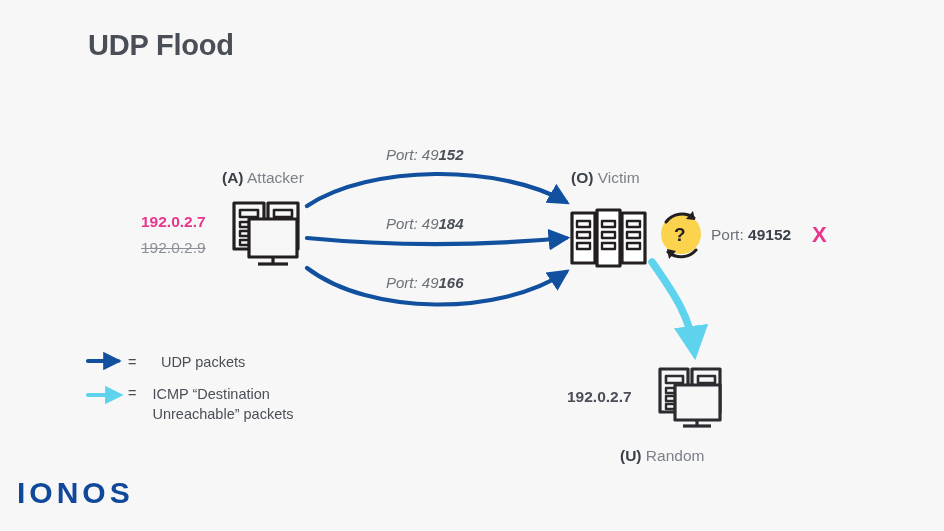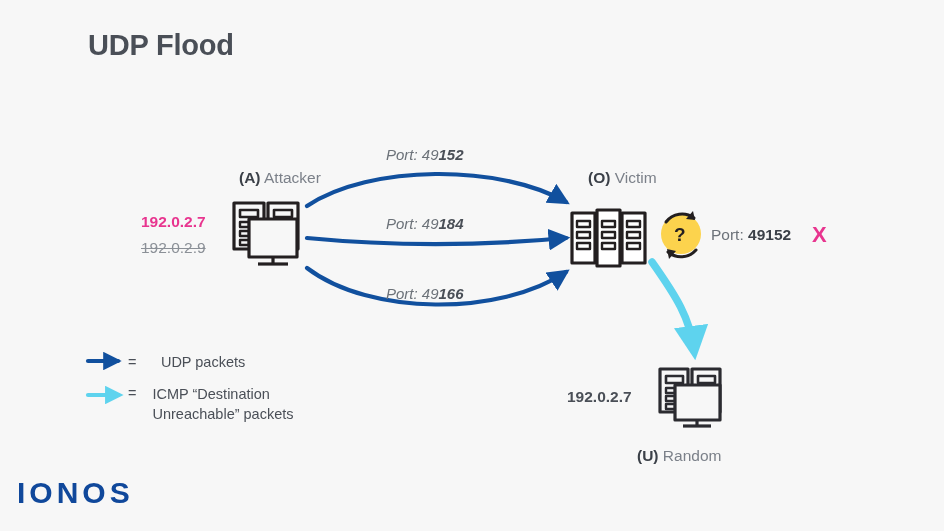--- a/index.html
+++ b/index.html
@@ -35,21 +35,20 @@
     font-size: 18px;
     font-weight: normal;
     color: #4a4f57;
   }
 
   
   .node-label {
     font-size: 15.5px;
     color: #7b8089;
     white-space: nowrap;
-    margin-left: 17px;
   }
   .node-label b {
     color: #3b4048;
     font-weight: bold;
   }
   .port-label {
     font-size: 15px;
     font-style: italic;
     color: #6c7279;
     white-space: nowrap;
@@ -218,21 +217,21 @@
   </div>
   <div class="abs ip-bad" style="left:141px; top:213px;">192.0.2.7</div>
   <div class="abs ip-struck" style="left:141px; top:239px;">192.0.2.9</div>
 
   <div class="abs port-label" style="left:386px; top:146px;">
     <span>Port: 49</span><b>152</b>
   </div>
   <div class="abs port-label" style="left:386px; top:215px;">
     <span>Port: 49</span><b>184</b>
   </div>
-  <div class="abs port-label" style="left:386px; top:285px;text-align:right;">
+  <div class="abs port-label" style="left:386px; top:274px;text-align:right;">
     <span>Port: 49</span><b>166</b>
   </div>
 
   <div class="abs node-label" style="left:571px; top:169px;">
     <b>(O)</b>
     <span>Victim</span>
   </div>
   <div class="abs" style="left:674px; top:224px; font-size:19px; font-weight:bold; color:#231f20;">?</div>
   <div class="abs victim-port" style="left:711px; top:226px;">
     <span>Port: </span><b>49152</b>

